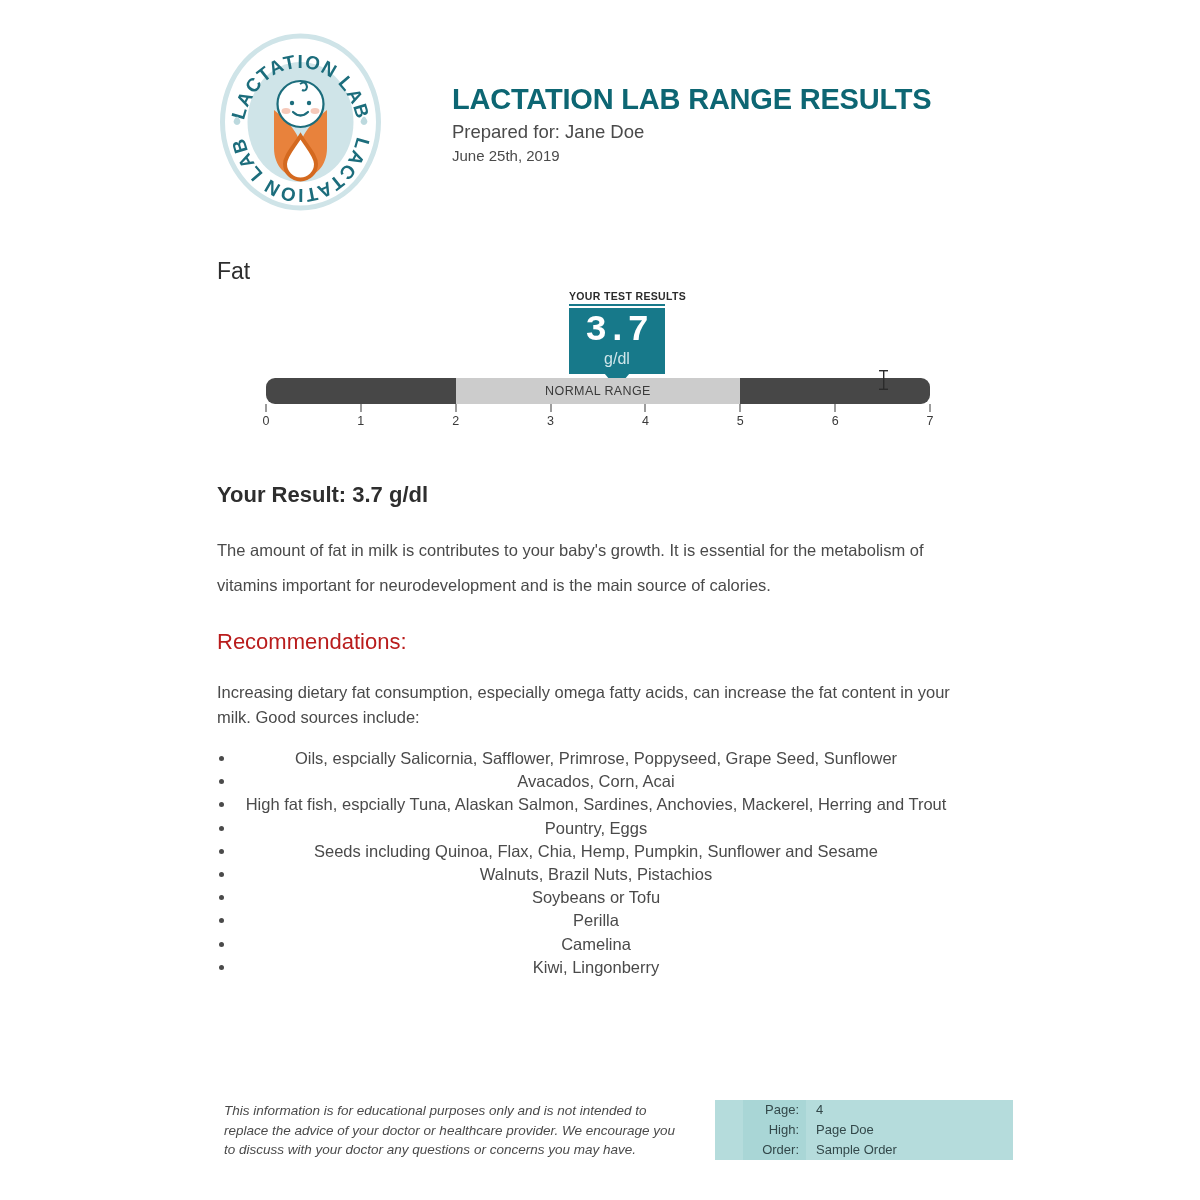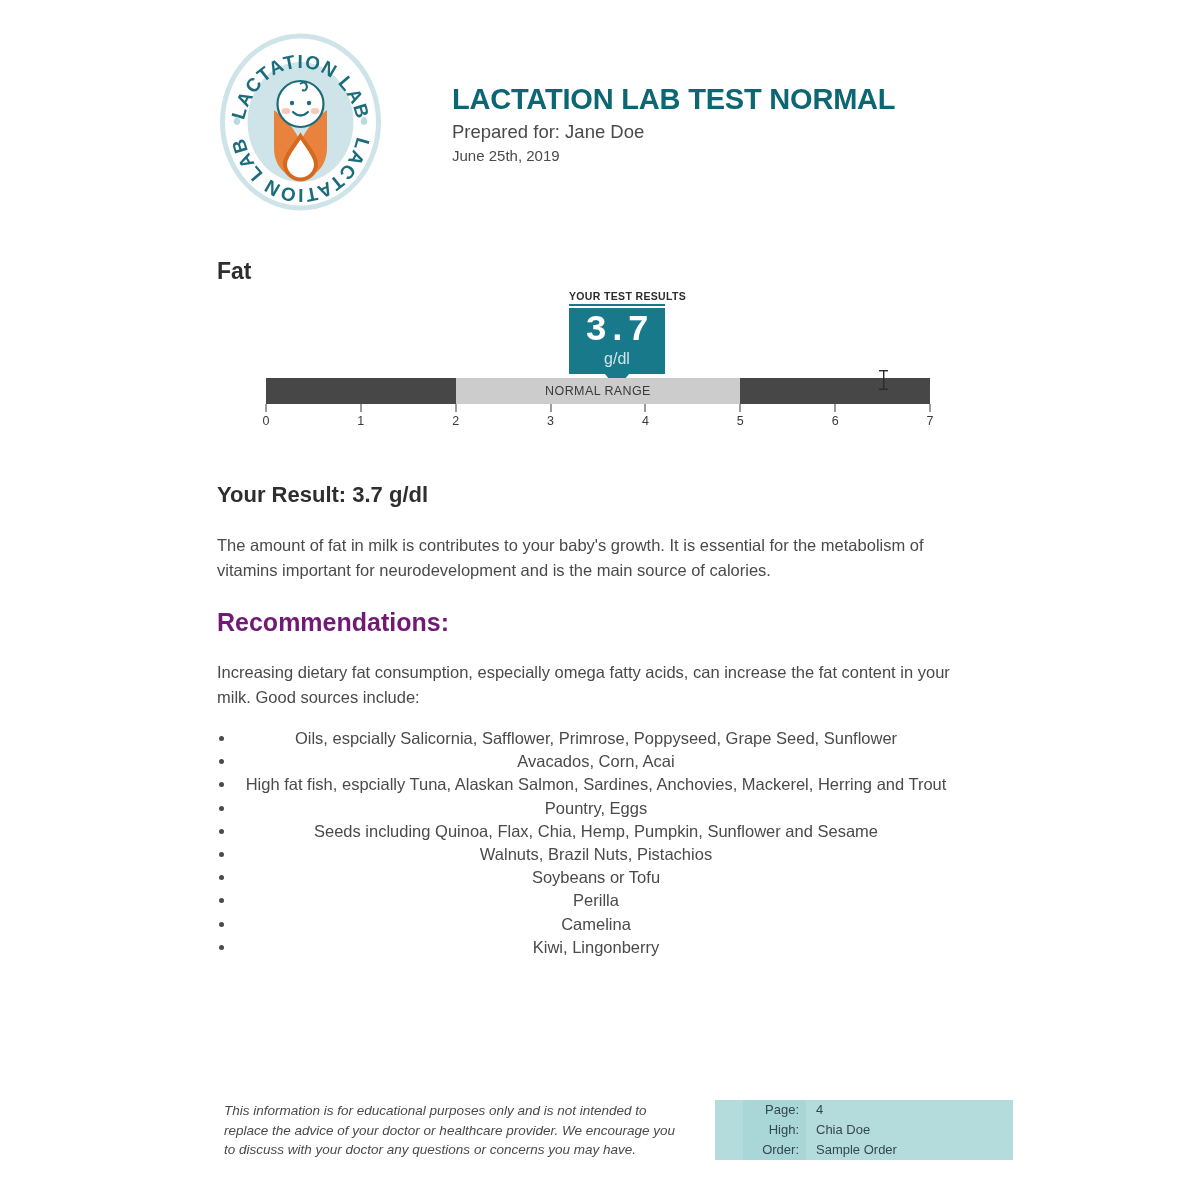--- a/index.html
+++ b/index.html
@@ -67,41 +67,42 @@
     line-height: 20px;
     margin: 2px 0 0 0;
   }
 
   
   .section-title {
     position: absolute;
     left: 217px;
     top: 258px;
     font-size: 23px;
-    font-weight: bold;
+    font-weight: normal;
     color: #2e2e2e;
     letter-spacing: 0px;
   }
 
   
   .gauge {
     position: absolute;
     left: 266px;
     top: 290px;
     width: 664px;
     height: 145px;
   }
   .gauge-bar {
     position: absolute;
     left: 0;
     top: 88px;
     width: 664px;
     height: 26px;
     display: flex;
     overflow: hidden;
+    border-radius: 9px;
   }
   .seg {
     height: 26px;
   }
   .seg-low    { background: #474747; }
   .seg-normal { background: #cccccc; position: relative; }
   .seg-high   { background: #474747; }
   .normal-label {
     position: absolute;
     left: 0; right: 0; top: 0;
@@ -204,27 +205,27 @@
   .result-line {
     font-size: 22px;
     font-weight: bold;
     color: #2e2e2e;
     margin: 0 0 26px 0;
     line-height: 24px;
   }
   .body-para {
     font-size: 16.5px;
     color: #4a4a4a;
-    line-height: 25px;
+    line-height: 35px;
     margin: 0 0 27px 0;
   }
   .rec-heading {
-    font-size: 25px;
-    font-weight: bold;
-    color: #701a75;
+    font-size: 22px;
+    font-weight: normal;
+    color: #b91c1c;
     margin: 0 0 26px 0;
     line-height: 24px;
   }
   .rec-intro {
     font-size: 16.5px;
     color: #4a4a4a;
     line-height: 24.5px;
     margin: 0 0 18px 0;
   }
   ul.rec-list {
@@ -327,21 +328,21 @@
         <path d="M 81,52 q 6,-4 7,3 q -1,5 -5,3" fill="none" stroke="#1c6d7c" stroke-width="2"></path>
         <circle cx="73" cy="71" r="2.2" fill="#1c6d7c"></circle>
         <circle cx="90" cy="71" r="2.2" fill="#1c6d7c"></circle>
         <ellipse cx="67" cy="79" rx="4.5" ry="3" fill="#f4bfae" opacity="0.85"></ellipse>
         <ellipse cx="96" cy="79" rx="4.5" ry="3" fill="#f4bfae" opacity="0.85"></ellipse>
         <path d="M 74,80 q 7.5,7 15,0" fill="none" stroke="#1c6d7c" stroke-width="2.2" stroke-linecap="round"></path>
       </svg>
     </div>
 
     <div class="title-block">
-      <div class="report-title">LACTATION LAB TEST NORMAL</div>
+      <div class="report-title">LACTATION LAB RANGE RESULTS</div>
       <div class="prepared-for">Prepared for: Jane Doe</div>
       <div class="report-date">June 25th, 2019</div>
     </div>
   </div>
 
   <div class="section-title">Fat</div>
 
   <div class="gauge">
 
     <div class="callout" id="callout" style="left: 350.971px;">
@@ -405,18 +406,18 @@
         <li><span class="bullet"></span>Kiwi, Lingonberry</li>
       </ul>
   </div>
 
   <div class="footer-disclaimer">This information is for educational purposes only and is not intended to replace the advice of your doctor or healthcare provider. We encourage you to discuss with your doctor any questions or concerns you may have.</div>
 
   <div class="footer-meta">
     <div class="lbl">Page:</div>
     <div class="val">4</div>
     <div class="lbl">High:</div>
-    <div class="val">Chia Doe</div>
+    <div class="val">Page Doe</div>
     <div class="lbl">Order:</div>
     <div class="val">Sample Order</div>
   </div>
 
 </div>
 
 </body></html>

